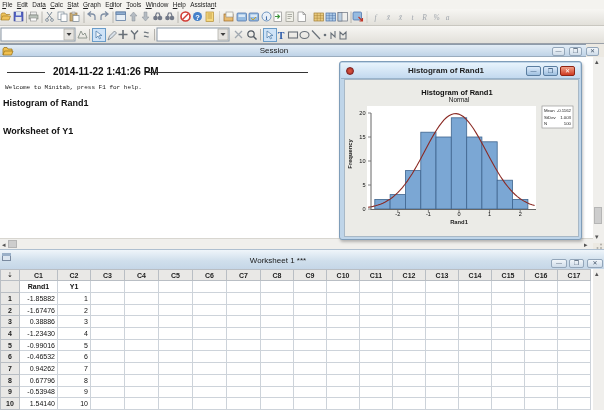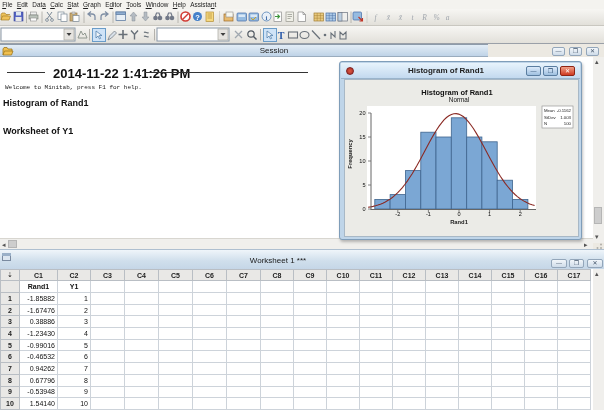--- a/index.html
+++ b/index.html
@@ -3,21 +3,21 @@
 *{margin:0;padding:0;box-sizing:border-box;}
 html,body{width:604px;height:410px;overflow:hidden;font-family:"Liberation Sans",sans-serif;background:#fff;}
 #app{position:relative;width:604px;height:410px;background:#ece9e2;}
 
 #menubar{position:absolute;left:0;top:0;width:604px;height:9px;background:#f4f3ef;font-size:6.4px;color:#222;white-space:nowrap;}
 #menubar span{display:inline-block;margin:0 2.2px;line-height:9px;}
 
 #tb1{position:absolute;left:0;top:9px;width:604px;height:17px;background:linear-gradient(#f7f6f3,#e2e0da);border-bottom:1px solid #c9c7c0;}
 #tb2{position:absolute;left:0;top:26px;width:604px;height:18px;background:linear-gradient(#f7f6f3,#e2e0da);border-bottom:1px solid #9aa0a8;}
 
-#sess-title{position:absolute;left:0;top:44px;width:488px;height:13px;background:linear-gradient(#e3edf6,#bfd3e7);border-top:1px solid #8e9baa;border-bottom:1px solid #9aacbe;}
+#sess-title{position:absolute;left:0;top:44px;width:586px;height:13px;background:linear-gradient(#e3edf6,#bfd3e7);border-top:1px solid #8e9baa;border-bottom:1px solid #9aacbe;}
 #sess-title .t{position:absolute;left:0;width:548px;text-align:center;top:1px;font-size:8px;color:#1a1a1a;}
 #sess-content{position:absolute;left:0;top:57px;width:593px;height:181px;background:#fff;}
 
 .wbtn{position:absolute;width:13px;height:9px;background:linear-gradient(#f2f6fa,#cfdce9);border:1px solid #93a6ba;border-radius:2px;font-size:6px;line-height:7px;text-align:center;color:#44566b;}
 
 #sess-hscroll{position:absolute;left:0;top:238px;width:593px;height:11px;background:#f0efec;border-top:1px solid #d8d6d0;}
 #sess-vscroll{position:absolute;left:593px;top:57px;width:11px;height:186px;background:#f0efec;}
 .sbthumb{position:absolute;background:#cdcdcd;border:1px solid #b5b5b5;}
 .arr{position:absolute;font-size:7px;color:#555;line-height:8px;}
 
@@ -150,21 +150,21 @@
     <svg width="12" height="11" style="position:absolute;left:2px;top:1px;">
         <path d="M1,9 l1.5,-4 h8.5 l-1.5,4 z M1,9 v-6 l1,-1.5 h3 l1,1.5 h4 v2" fill="#f0c050" stroke="#a07820" stroke-width="0.8"></path>
       </svg>
     <span class="t">Session</span>
     <span class="wbtn" style="left:552px;top:2px;">—</span>
     <span class="wbtn" style="left:569px;top:2px;">❐</span>
     <span class="wbtn" style="left:586px;top:2px;">✕</span>
   </div>
   <div id="sess-content">
     <div style="position:absolute;left:7px;top:15px;width:38px;border-top:1px solid #333;"></div>
-    <div style="position:absolute;left:53px;top:9px;font-size:13px;font-weight:bold;color:#111;">2014-11-22 1:41:26 PM</div>
+    <div style="position:absolute;left:53px;top:9px;font-size:10px;font-weight:bold;color:#111;">2014-11-22 1:41:26 PM</div>
     <div style="position:absolute;left:145px;top:15px;width:163px;border-top:1px solid #333;"></div>
     <div style="position:absolute;left:5px;top:27px;font-family:'Liberation Mono',monospace;font-size:6px;color:#222;">Welcome to Minitab, press F1 for help.</div>
     <div style="position:absolute;left:3px;top:41px;font-size:9px;font-weight:bold;color:#111;">Histogram of Rand1</div>
     <div style="position:absolute;left:3px;top:69px;font-size:9px;font-weight:bold;color:#111;">Worksheet of Y1</div>
   </div>
   <div id="sess-hscroll">
     <span class="arr" style="left:2px;top:2px;">◂</span>
     <span class="sbthumb" style="left:8px;top:1px;width:9px;height:8px;"></span>
     <span class="arr" style="left:584px;top:2px;">▸</span>
       <svg width="10" height="10" style="position:absolute;left:593px;top:1px;">

